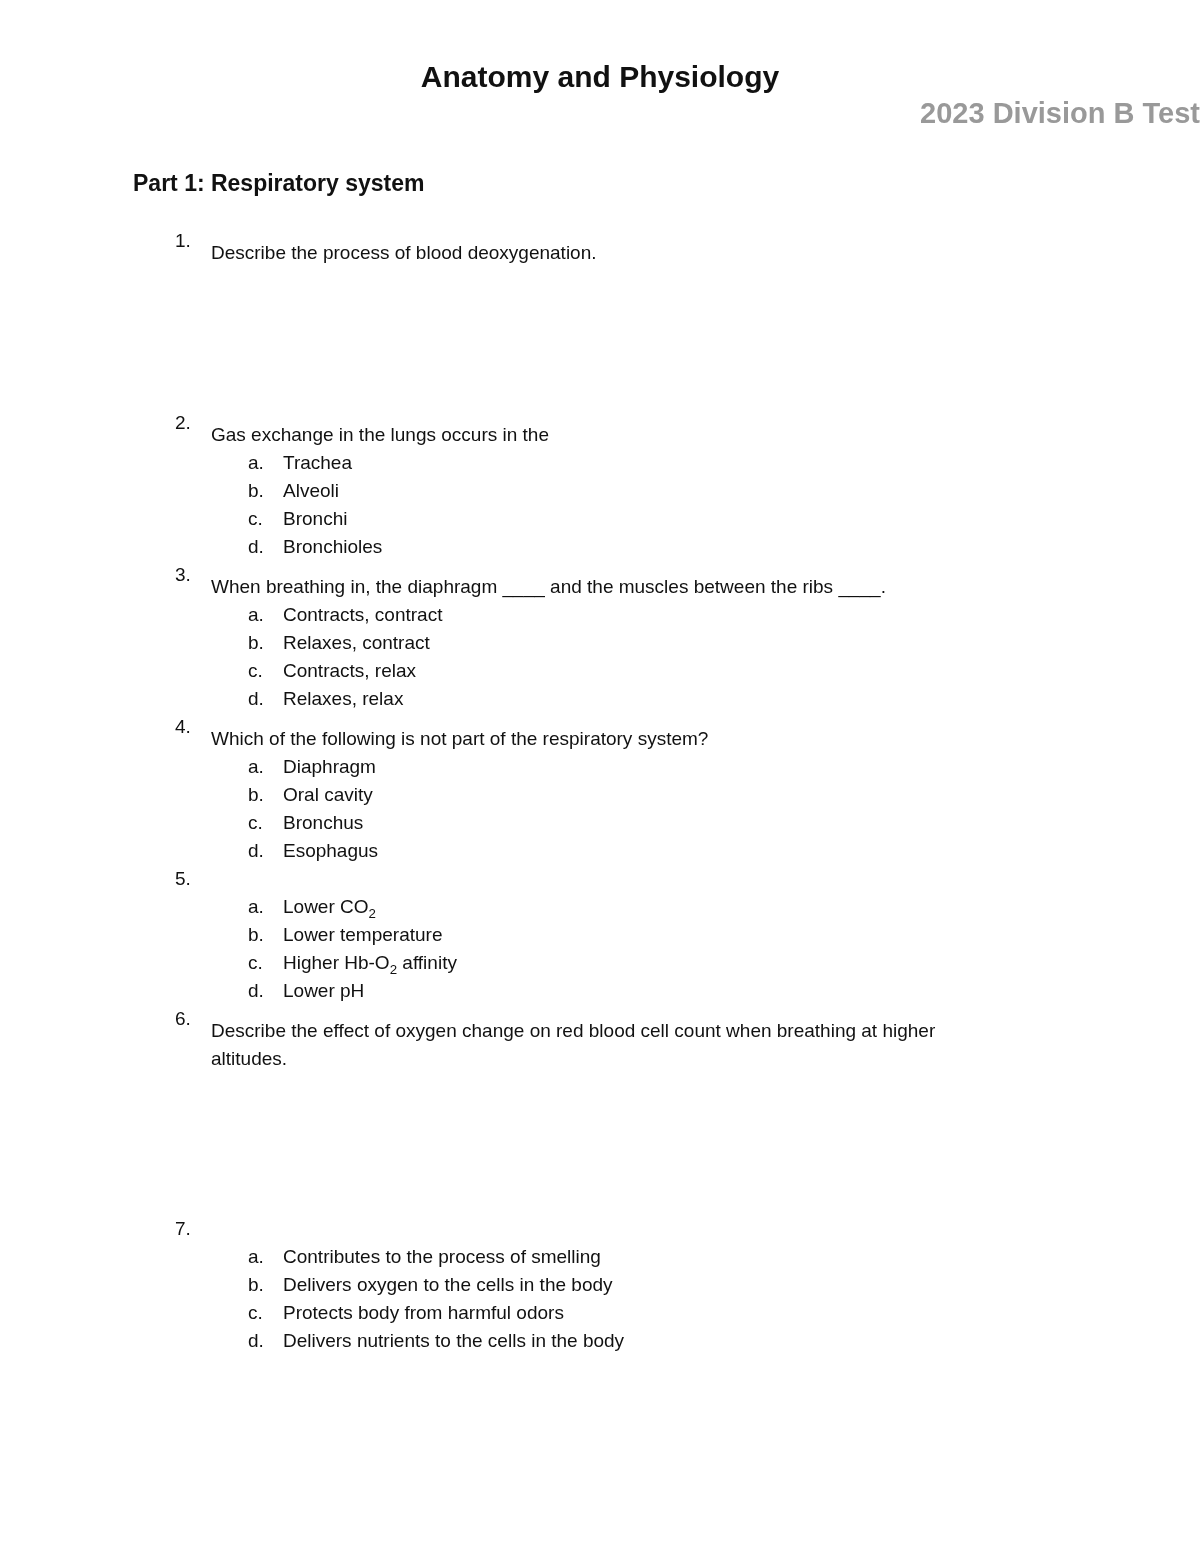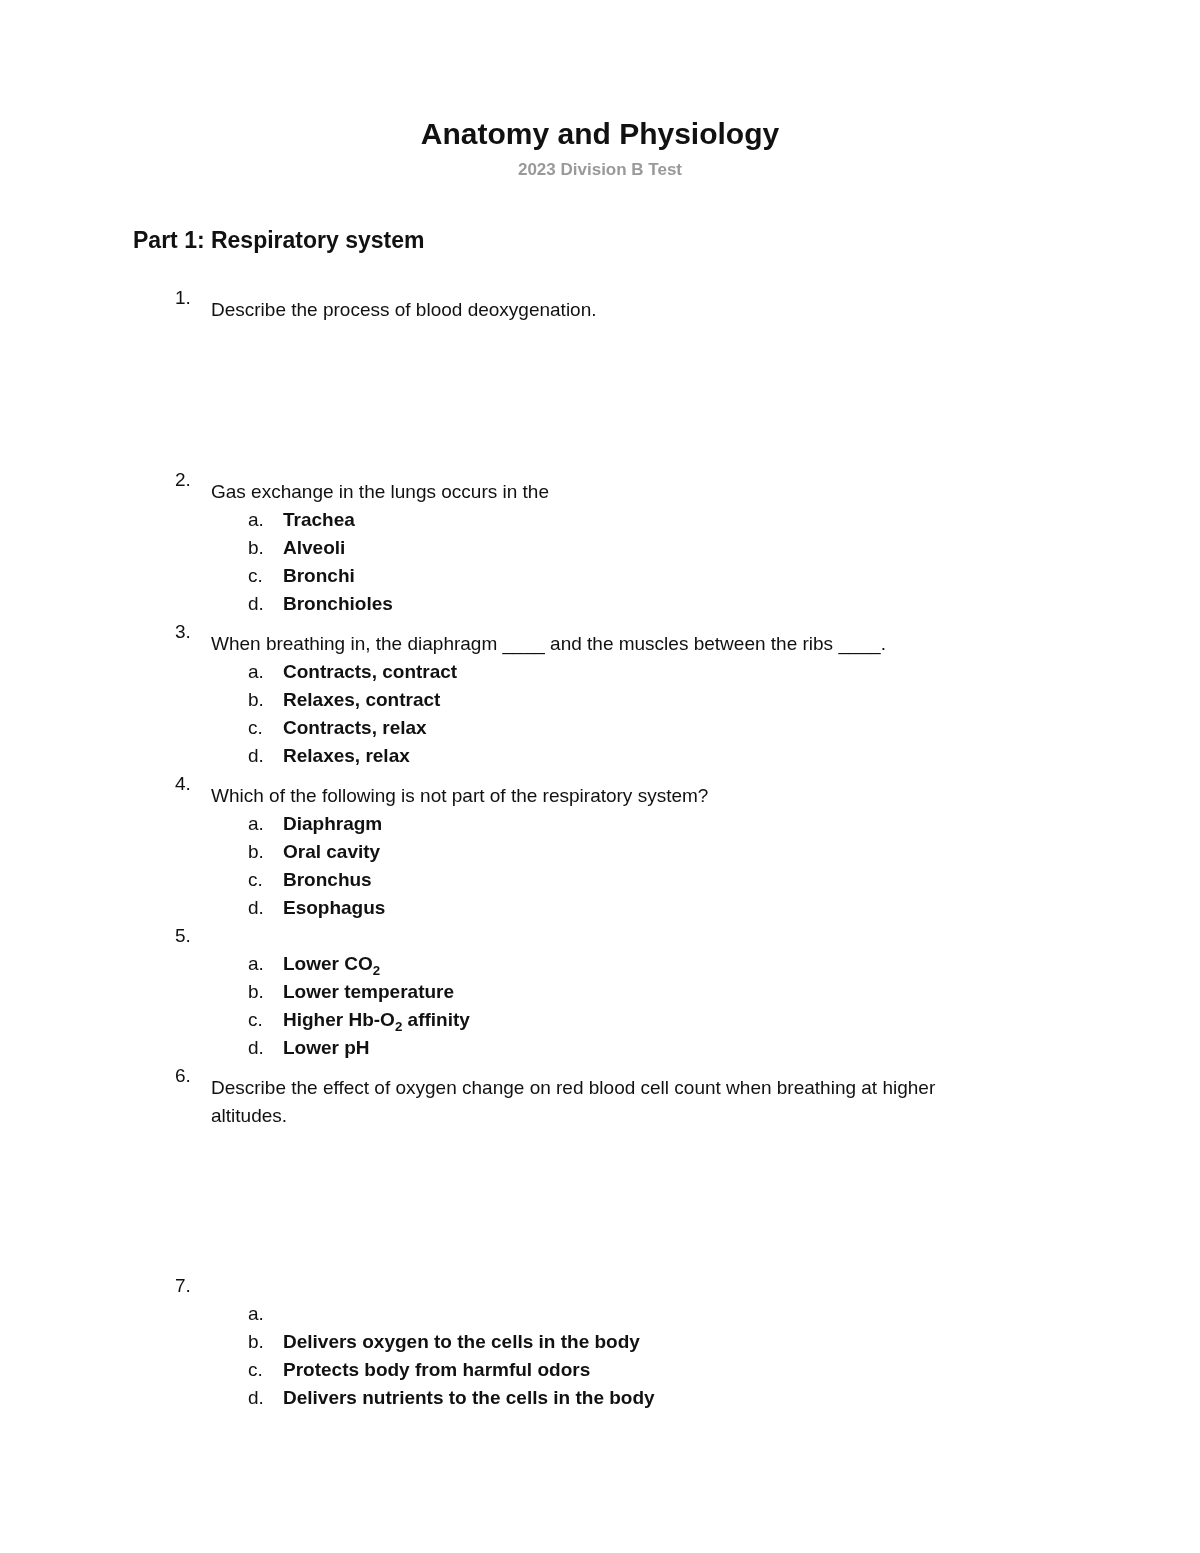--- a/index.html
+++ b/index.html
@@ -4,34 +4,34 @@
 <style>
   * { margin: 0; padding: 0; box-sizing: border-box; }
   html, body { background: #ffffff; }
   body {
     width: 1200px;
     height: 1553px;
     font-family: "Liberation Sans", sans-serif;
     color: #111111;
     overflow: hidden;
   }
-  .page { padding-top: 116px; }
+  .page { padding-top: 59px; }
 
   .doc-title {
     font-size: 30px;
     line-height: 36px;
     font-weight: bold;
     text-align: center;
     color: #111111;
   }
   .doc-subtitle {
-    font-size: 17px;
+    font-size: 29px;
     line-height: 26px;
     font-weight: bold;
-    text-align: center;
+    text-align: right;
     color: #999999;
     margin-top: 5px;
   }
   .section-heading {
     font-size: 23px;
     line-height: 28px;
     font-weight: bold;
     margin: 43px 0 0 133px;
     color: #111111;
   }
@@ -44,21 +44,21 @@
     font-size: 19px;
     line-height: 28px;
   }
   .q-row { display: flex; }
   .q-num { width: 36px; flex: none; }
   .q-text { max-width: 790px; margin-top: 12px; }
 
   ol.options { list-style: none; margin-left: 73px; }
   .opt-row { display: flex; }
   .opt-letter { width: 35px; flex: none; }
-  .opt-text { max-width: 720px; font-weight: bold; }
+  .opt-text { max-width: 720px; }
 
   .answer-space { margin-bottom: 142px; }
 
   sub { font-size: 70%; line-height: 0; }
 </style>
 </head>
 <body>
 
 <div class="page">
   <h1 class="doc-title">Anatomy and Physiology</h1>
@@ -172,20 +172,21 @@
           <span class="q-text">Describe the effect of oxygen change on red blood cell count when breathing at higher altitudes.</span>
         </div>
       </li>
       <li class="question">
         <div class="q-row">
           <span class="q-num">7.</span>
         </div>
         <ol class="options">
           <li class="opt-row">
             <span class="opt-letter">a.</span>
+            <span class="opt-text">Contributes to the process of smelling</span>
           </li>
           <li class="opt-row">
             <span class="opt-letter">b.</span>
             <span class="opt-text">Delivers oxygen to the cells in the body</span>
           </li>
           <li class="opt-row">
             <span class="opt-letter">c.</span>
             <span class="opt-text">Protects body from harmful odors</span>
           </li>
           <li class="opt-row">

